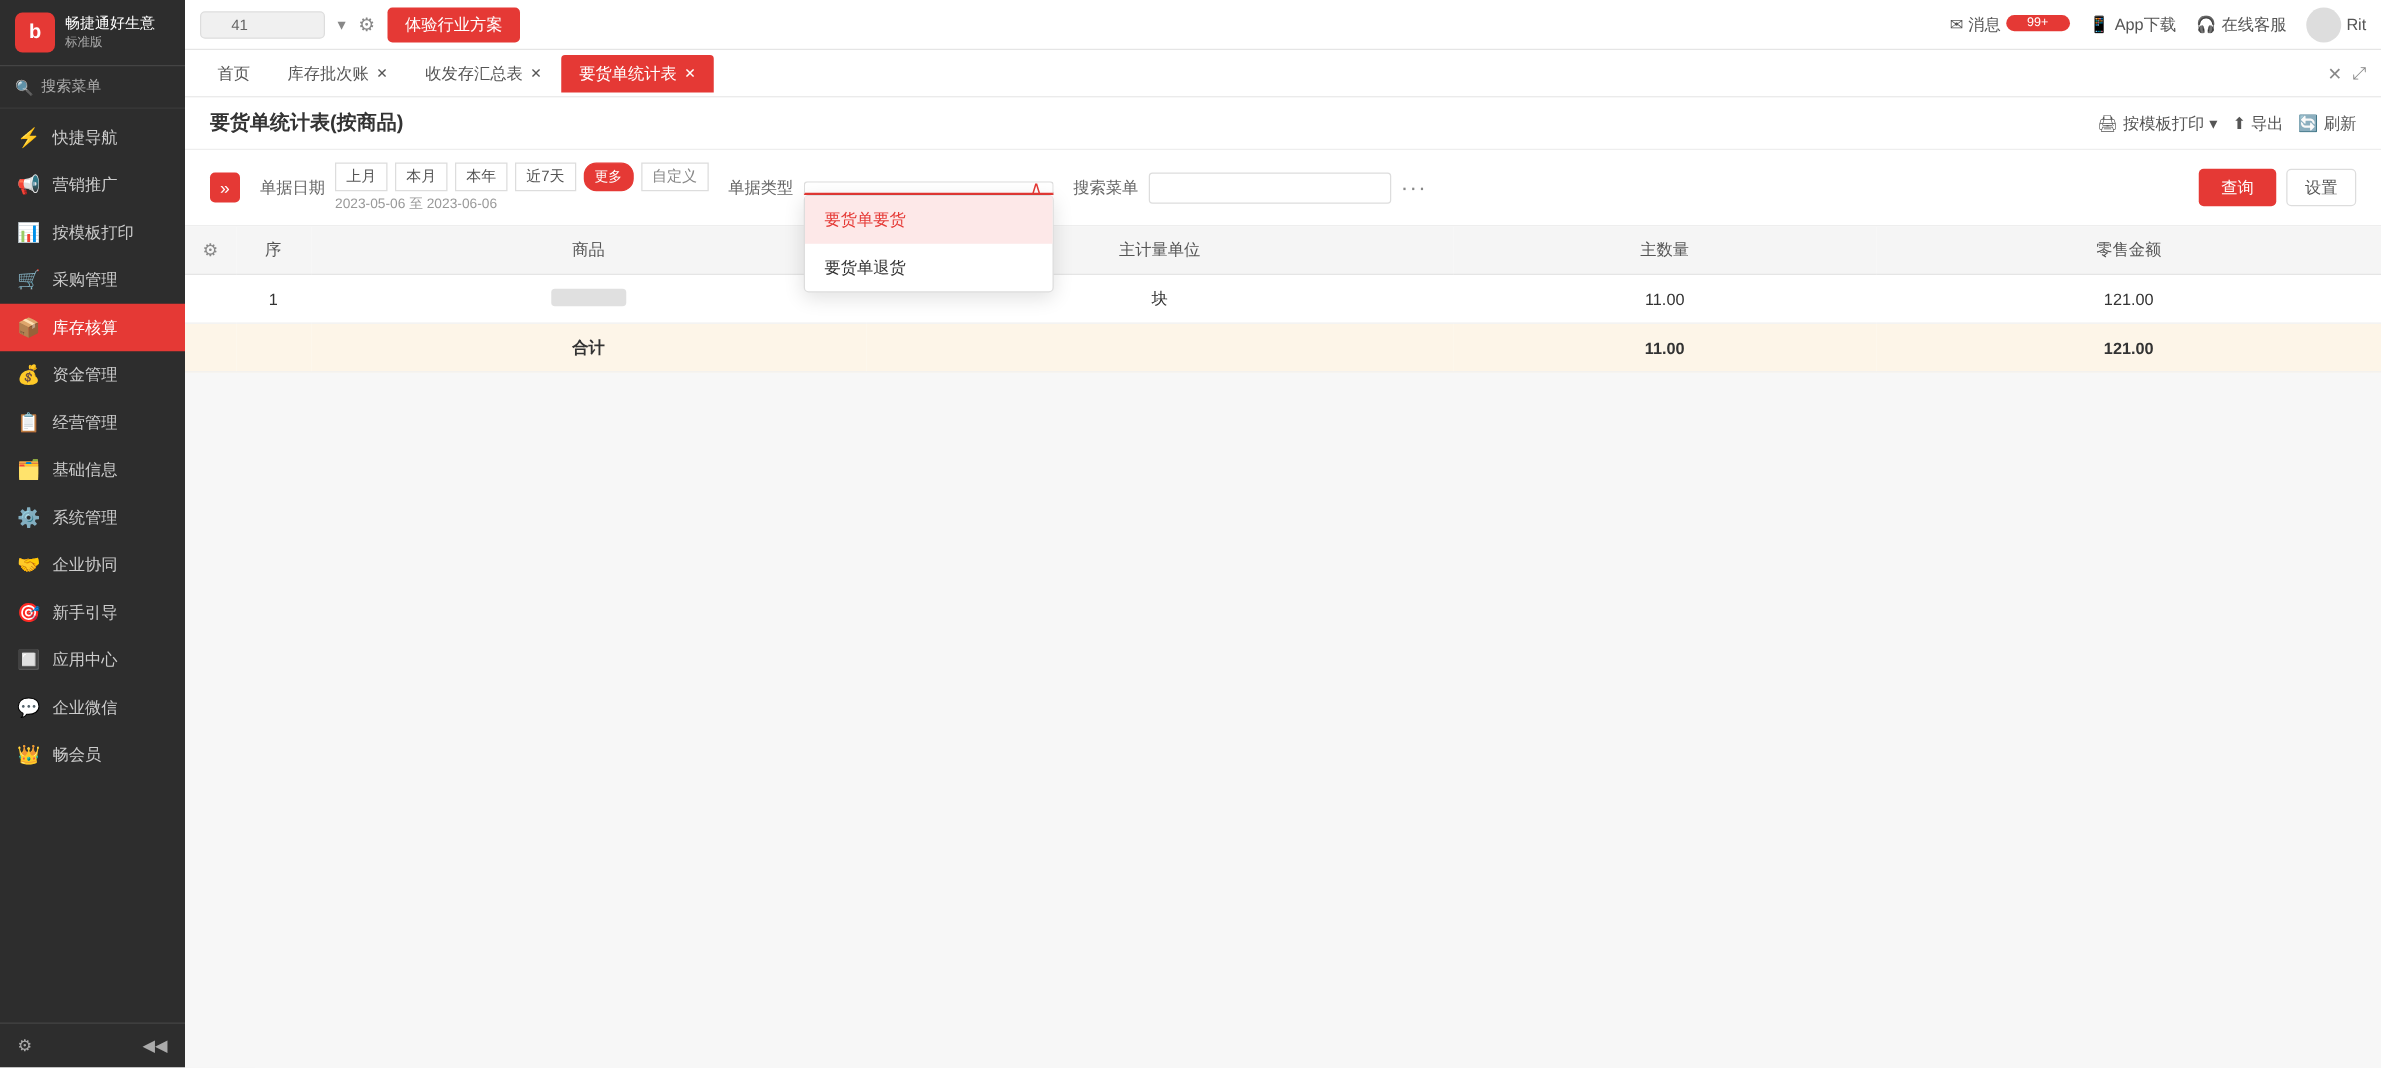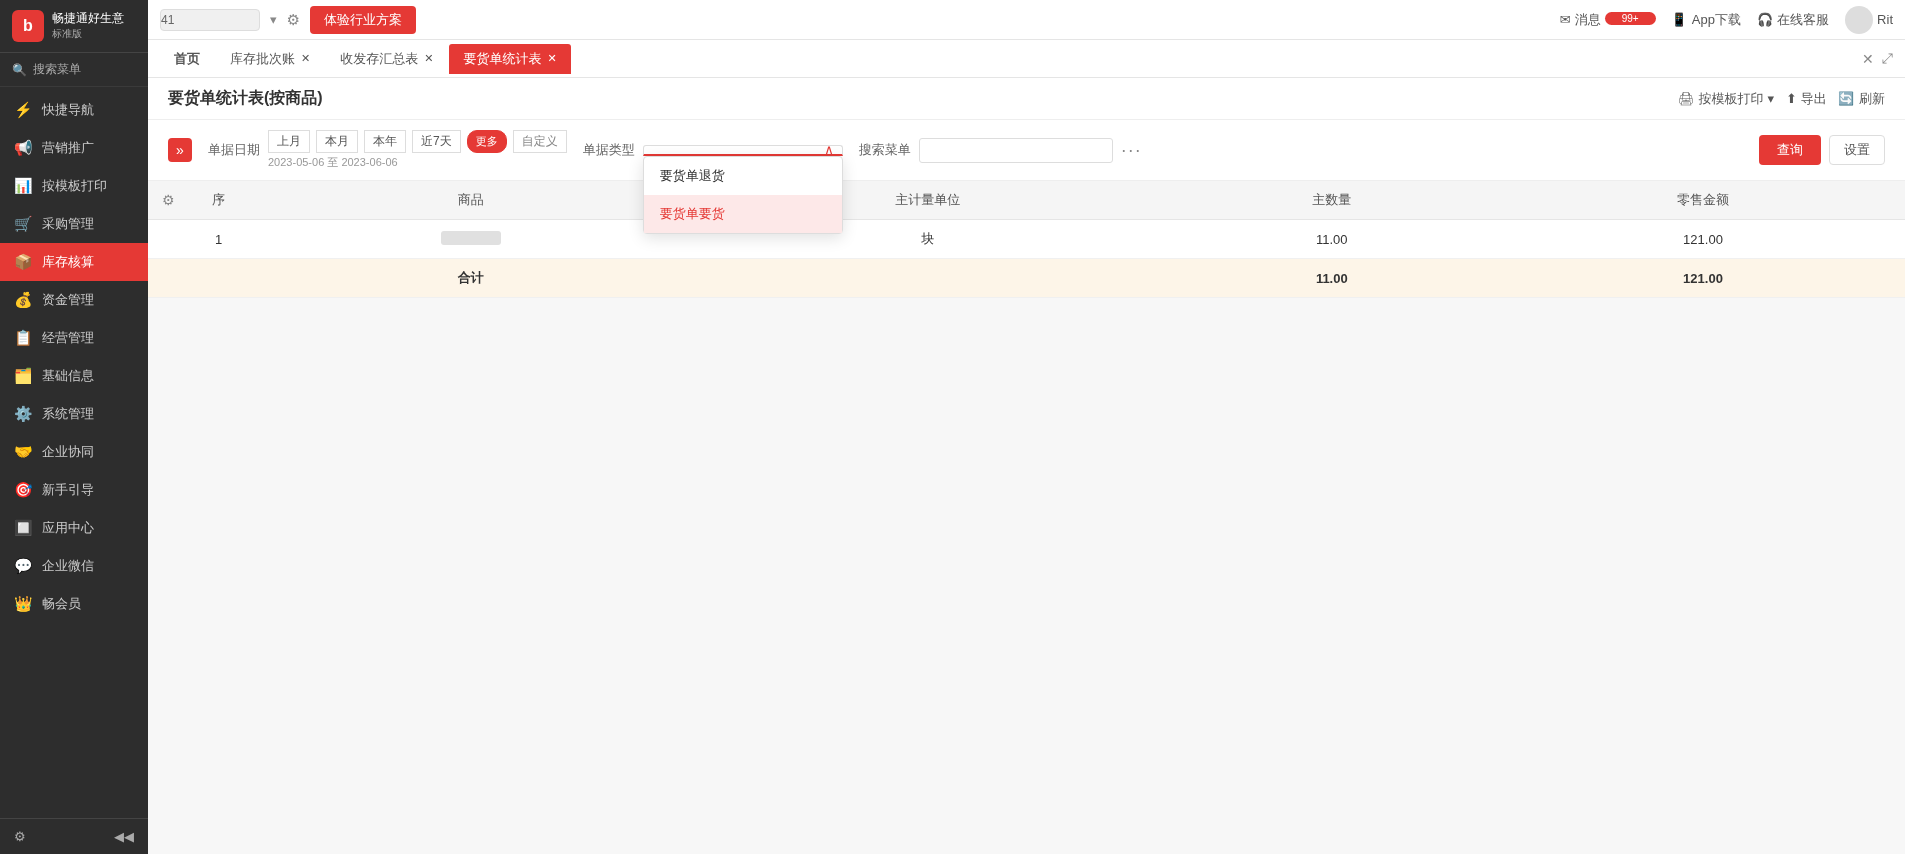--- a/index.html
+++ b/index.html
@@ -75,21 +75,21 @@
       align-items: center;
       padding: 0 12px;
       gap: 10px;
       justify-content: space-between;
     }
     .topbar-left { display: flex; align-items: center; gap: 10px; }
     .breadcrumb-input {
       background: #f0f0f0;
       border: 1px solid #ddd;
       border-radius: 4px;
-      padding: 3px 0;
+      padding: 3px 24px;
       font-size: 12px;
       color: #666;
       width: 100px;
     }
     .topbar-btn-industry {
       background: #e53935;
       color: #fff;
       border: none;
       padding: 5px 14px;
       border-radius: 4px;
@@ -129,21 +129,21 @@
       cursor: pointer;
       color: #555;
       border-radius: 3px 3px 0 0;
       display: flex; align-items: center; gap: 6px;
     }
     .tab.active {
       background: #e53935;
       color: #fff;
     }
     .tab .close-icon { font-size: 11px; color: inherit; cursor: pointer; }
-    .tab-home { color: #555; font-weight: bold; }
+    .tab-home { color: #555; }
     .tabs-end { margin-left: auto; display: flex; align-items: center; gap: 8px; }
     .tabs-end-btn { cursor: pointer; color: #888; font-size: 14px; }
 
     
     .page-content { flex: 1; overflow-y: auto; background: #f7f7f7; padding: 0; }
     .page-header {
       background: #fff;
       padding: 10px 20px 0 20px;
       border-bottom: 1px solid #eee;
       display: flex;
@@ -479,25 +479,25 @@
           <span class="filter-label">单据类型</span>
           <div class="type-select-container">
             <div class="type-select-wrapper">
               <div class="type-select" style="display:flex;align-items:center;min-width:200px;">
                 <span style="flex:1;"></span>
                 <span class="type-select-arrow" style="color:#e53935;">∧</span>
               </div>
             </div>
 
             <div class="type-dropdown">
+              <div class="dropdown-item selected">
+                <span>要货单要货</span>
+              </div>
               <div class="dropdown-item">
                 <span>要货单退货</span>
-              </div>
-              <div class="dropdown-item selected">
-                <span>要货单要货</span>
               </div>
             </div>
           </div>
         </div>
 
         <div class="filter-group warehouse-group">
           <span class="filter-label">搜索菜单</span>
           <input class="warehouse-input" placeholder="" style="">
           <span class="more-filter-btn">···</span>
         </div>

